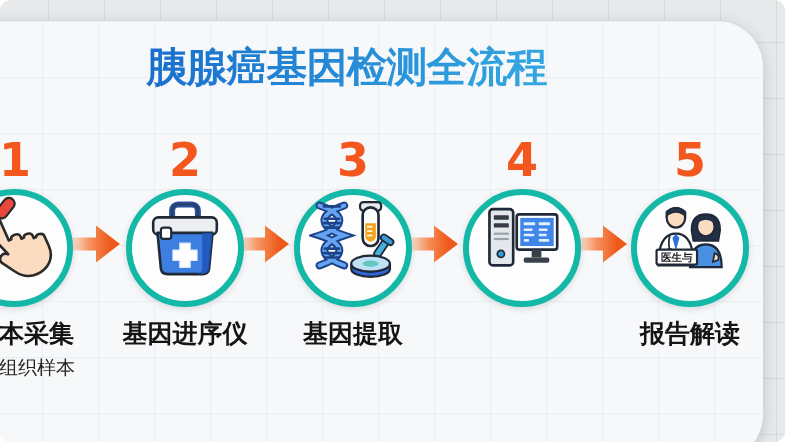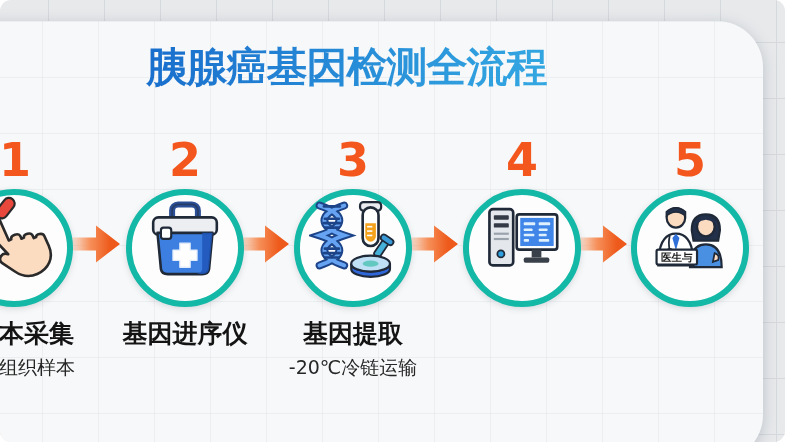--- a/index.html
+++ b/index.html
@@ -141,21 +141,20 @@
         <g transform="rotate(34 84 58)">
             <rect x="80" y="50" width="8" height="22" rx="3" fill="#45b0d8" stroke="#1f2937" stroke-width="2"></rect>
             <rect x="76" y="46" width="16" height="7" rx="3.5" fill="#3a9bd8" stroke="#1f2937" stroke-width="2"></rect>
           </g>
         <path d="M48 78 a22 9 0 0 0 44 0 l0 6 a22 9 0 0 1 -44 0 z" fill="#2f66d8" stroke="#1f2937" stroke-width="2.5"></path>
         <ellipse cx="70" cy="78" rx="22" ry="9" fill="#bfe0f5" stroke="#1f2937" stroke-width="2.5"></ellipse>
         <ellipse cx="70" cy="78" rx="9" ry="3.5" fill="#63c8c0"></ellipse>
       </svg>
     </div>
     <div class="step-title">基因提取</div>
-    <div class="step-sub">-20℃冷链运输</div>
   </div>
 
   <div class="step" style="left:437px">
     <div class="step-number">4</div>
     <div class="step-circle">
       <svg width="88" height="88" viewBox="0 0 100 100">
         <rect x="13" y="16" width="27" height="64" rx="4" fill="#e4e8ec" stroke="#1f2937" stroke-width="3"></rect>
         <rect x="18" y="23" width="17" height="5" rx="1" fill="#353b46"></rect>
         <rect x="18" y="32" width="17" height="5" rx="1" fill="#353b46"></rect>
         <line x1="18" y1="44" x2="35" y2="44" stroke="#9aa2ac" stroke-width="2.5"></line>
@@ -194,15 +193,16 @@
         <path d="M14 80 q0-36 20-36 q20 0 20 36 z" fill="#ffffff" stroke="#1f2937" stroke-width="2.5"></path>
         <path d="M34 44 l-4 5 4 14 4-14 z" fill="#2f6fd8"></path>
         <path d="M27 46 q-2 10 0 16" fill="none" stroke="#1f2937" stroke-width="2"></path>
         <circle cx="27" cy="64" r="3" fill="#2e5ea6" stroke="#1f2937" stroke-width="1.5"></circle>
 
         <rect x="12" y="62" width="46" height="17" rx="2" fill="#ffffff" stroke="#1f2937" stroke-width="2.5"></rect>
         <text x="35" y="75" font-size="12" font-weight="bold" text-anchor="middle" fill="#1a1a1a">医生与</text>
         <path d="M78 66 q6 2 4 8 l-6 2 z" fill="#fcdcc0" stroke="#1f2937" stroke-width="2"></path>
       </svg>
     </div>
+    <div class="step-title">报告解读</div>
     <div class="step-sub"></div>
   </div>
 </div>
 
 </body></html>

